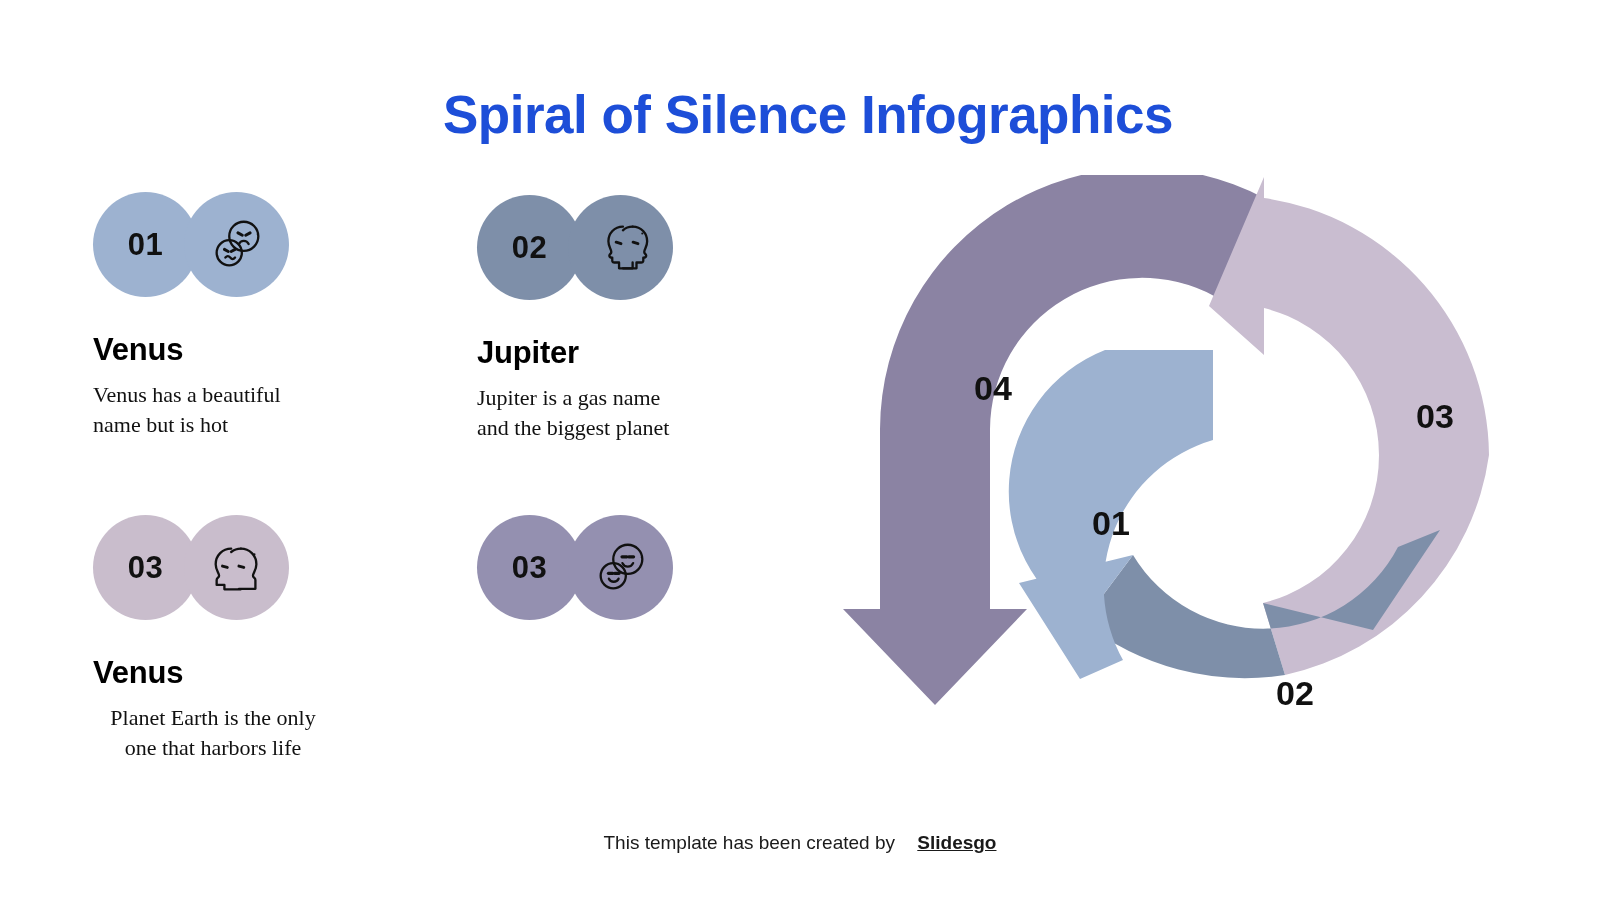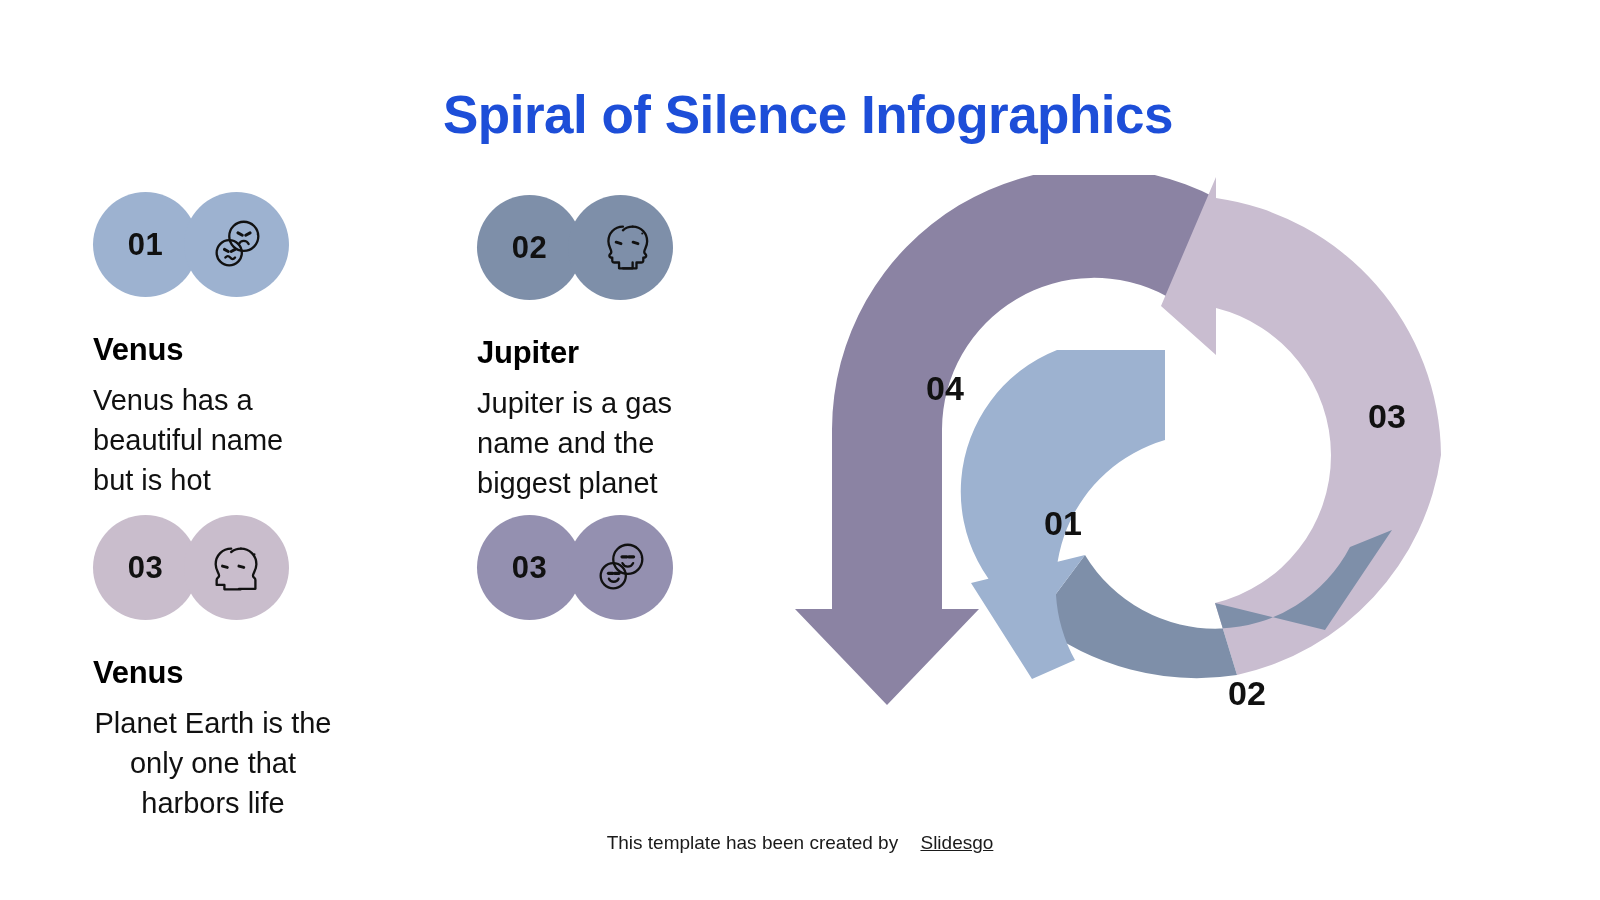--- a/index.html
+++ b/index.html
@@ -48,51 +48,52 @@
 
   .b-title {
     margin-top: 35px;
     font-size: 31px;
     font-weight: bold;
     color: #000000;
     letter-spacing: -0.2px;
   }
   .b-desc {
     margin-top: 12px;
-    font-size: 29px;
+    font-size: 22px;
     line-height: 1.38;
     color: #111111;
     width: 230px;
+    font-family: Liberation Serif, serif;
   }
   .block-jupiter .b-desc, .block-mercury .b-desc { width: 215px; }
   .block-earth .b-desc { width: 240px; text-align: center; }
 
   
   .spiral {
     position: absolute;
-    left: 785px; top: 175px;
+    left: 833px; top: 175px;
     width: 710px; height: 630px;
   }
   .spiral svg { width: 100%; height: 100%; display: block; }
   .sp-label {
     font-family: "Liberation Sans", sans-serif;
     font-size: 34px;
     font-weight: bold;
     fill: #111111;
   }
 
   
   .footer {
     position: absolute;
     left: 0; top: 832px; width: 1600px;
     text-align: center;
     font-size: 19px;
     color: #1a1a1a;
   }
-  .footer b { font-weight: normal; text-decoration: underline; margin-left: 17px; }
+  .footer b { font-weight: bold; text-decoration: underline; margin-left: 17px; }
 </style>
 </head>
 <body>
 
 <div class="slide">
 
   <div class="title">Spiral of Silence Infographics</div>
 
   <div class="block block-venus">
     <div class="circles">

